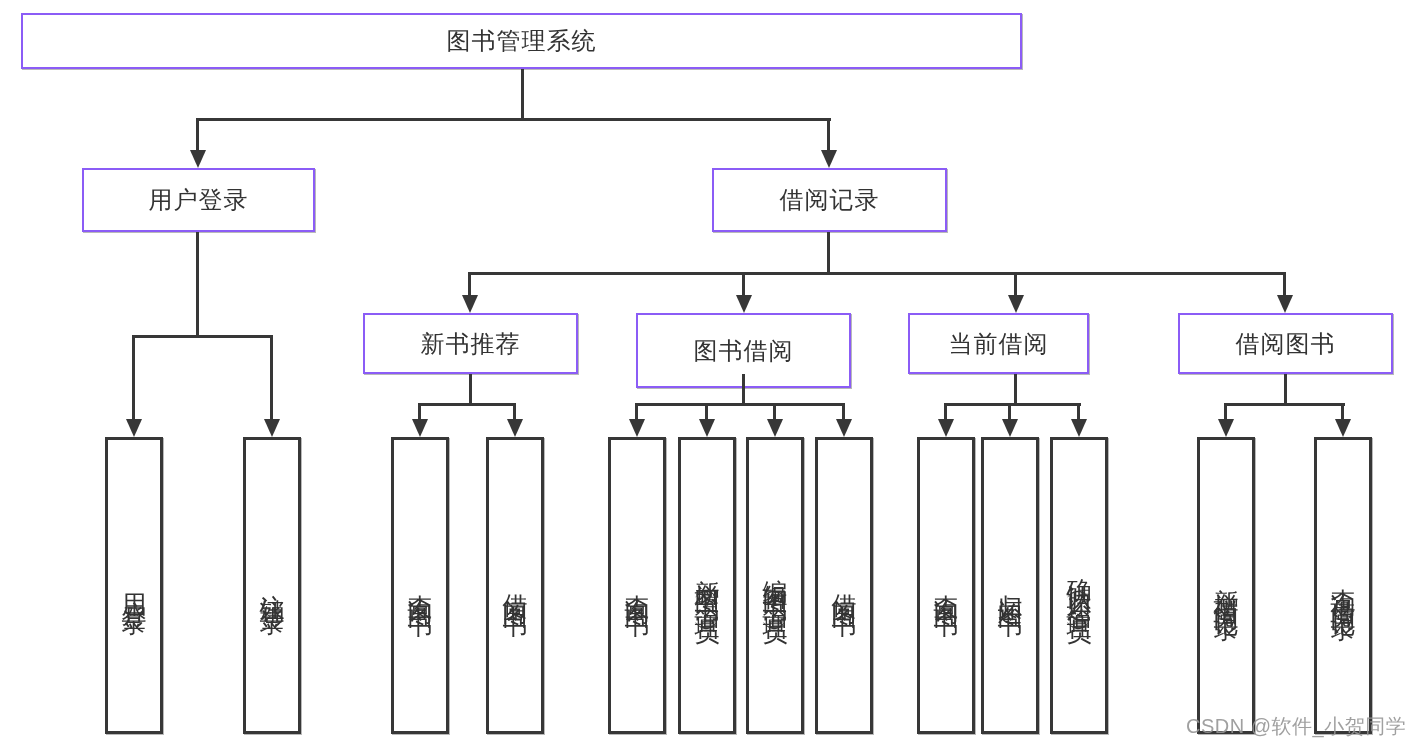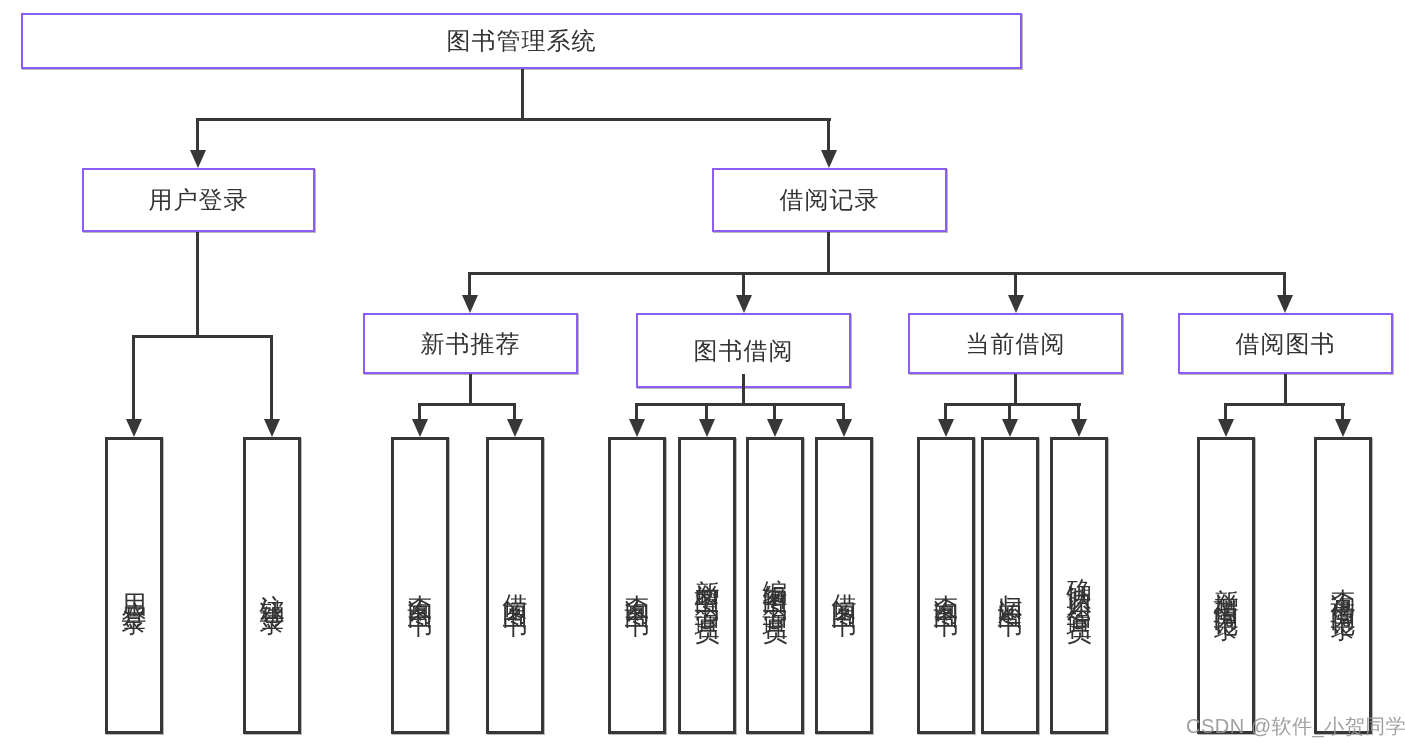--- a/index.html
+++ b/index.html
@@ -111,21 +111,21 @@
   <div class="arrow" style="left:462px;top:295px"></div>
   <div class="vline" style="left:742px;top:272px;height:25px"></div>
   <div class="arrow" style="left:736px;top:295px"></div>
   <div class="vline" style="left:1014px;top:272px;height:25px"></div>
   <div class="arrow" style="left:1008px;top:295px"></div>
   <div class="vline" style="left:1283px;top:272px;height:25px"></div>
   <div class="arrow" style="left:1277px;top:295px"></div>
 
   <div class="box" style="left:363px;top:313px;width:215px;height:61px">新书推荐</div>
   <div class="box" style="left:636px;top:313px;width:215px;height:75px">图书借阅</div>
-  <div class="box" style="left:908px;top:313px;width:215px;height:61px">当前借阅</div>
+  <div class="box" style="left:908px;top:313px;width:181px;height:61px">当前借阅</div>
   <div class="box" style="left:1178px;top:313px;width:215px;height:61px">借阅图书</div>
 
   <div class="vline" style="left:469px;top:374px;height:29px"></div>
   <div class="hline" style="left:418px;top:403px;width:98px"></div>
   <div class="vline" style="left:418px;top:403px;height:18px"></div>
   <div class="arrow" style="left:412px;top:419px"></div>
   <div class="vline" style="left:513px;top:403px;height:18px"></div>
   <div class="arrow" style="left:507px;top:419px"></div>
 
   <div class="vline" style="left:742px;top:374px;height:29px"></div>

